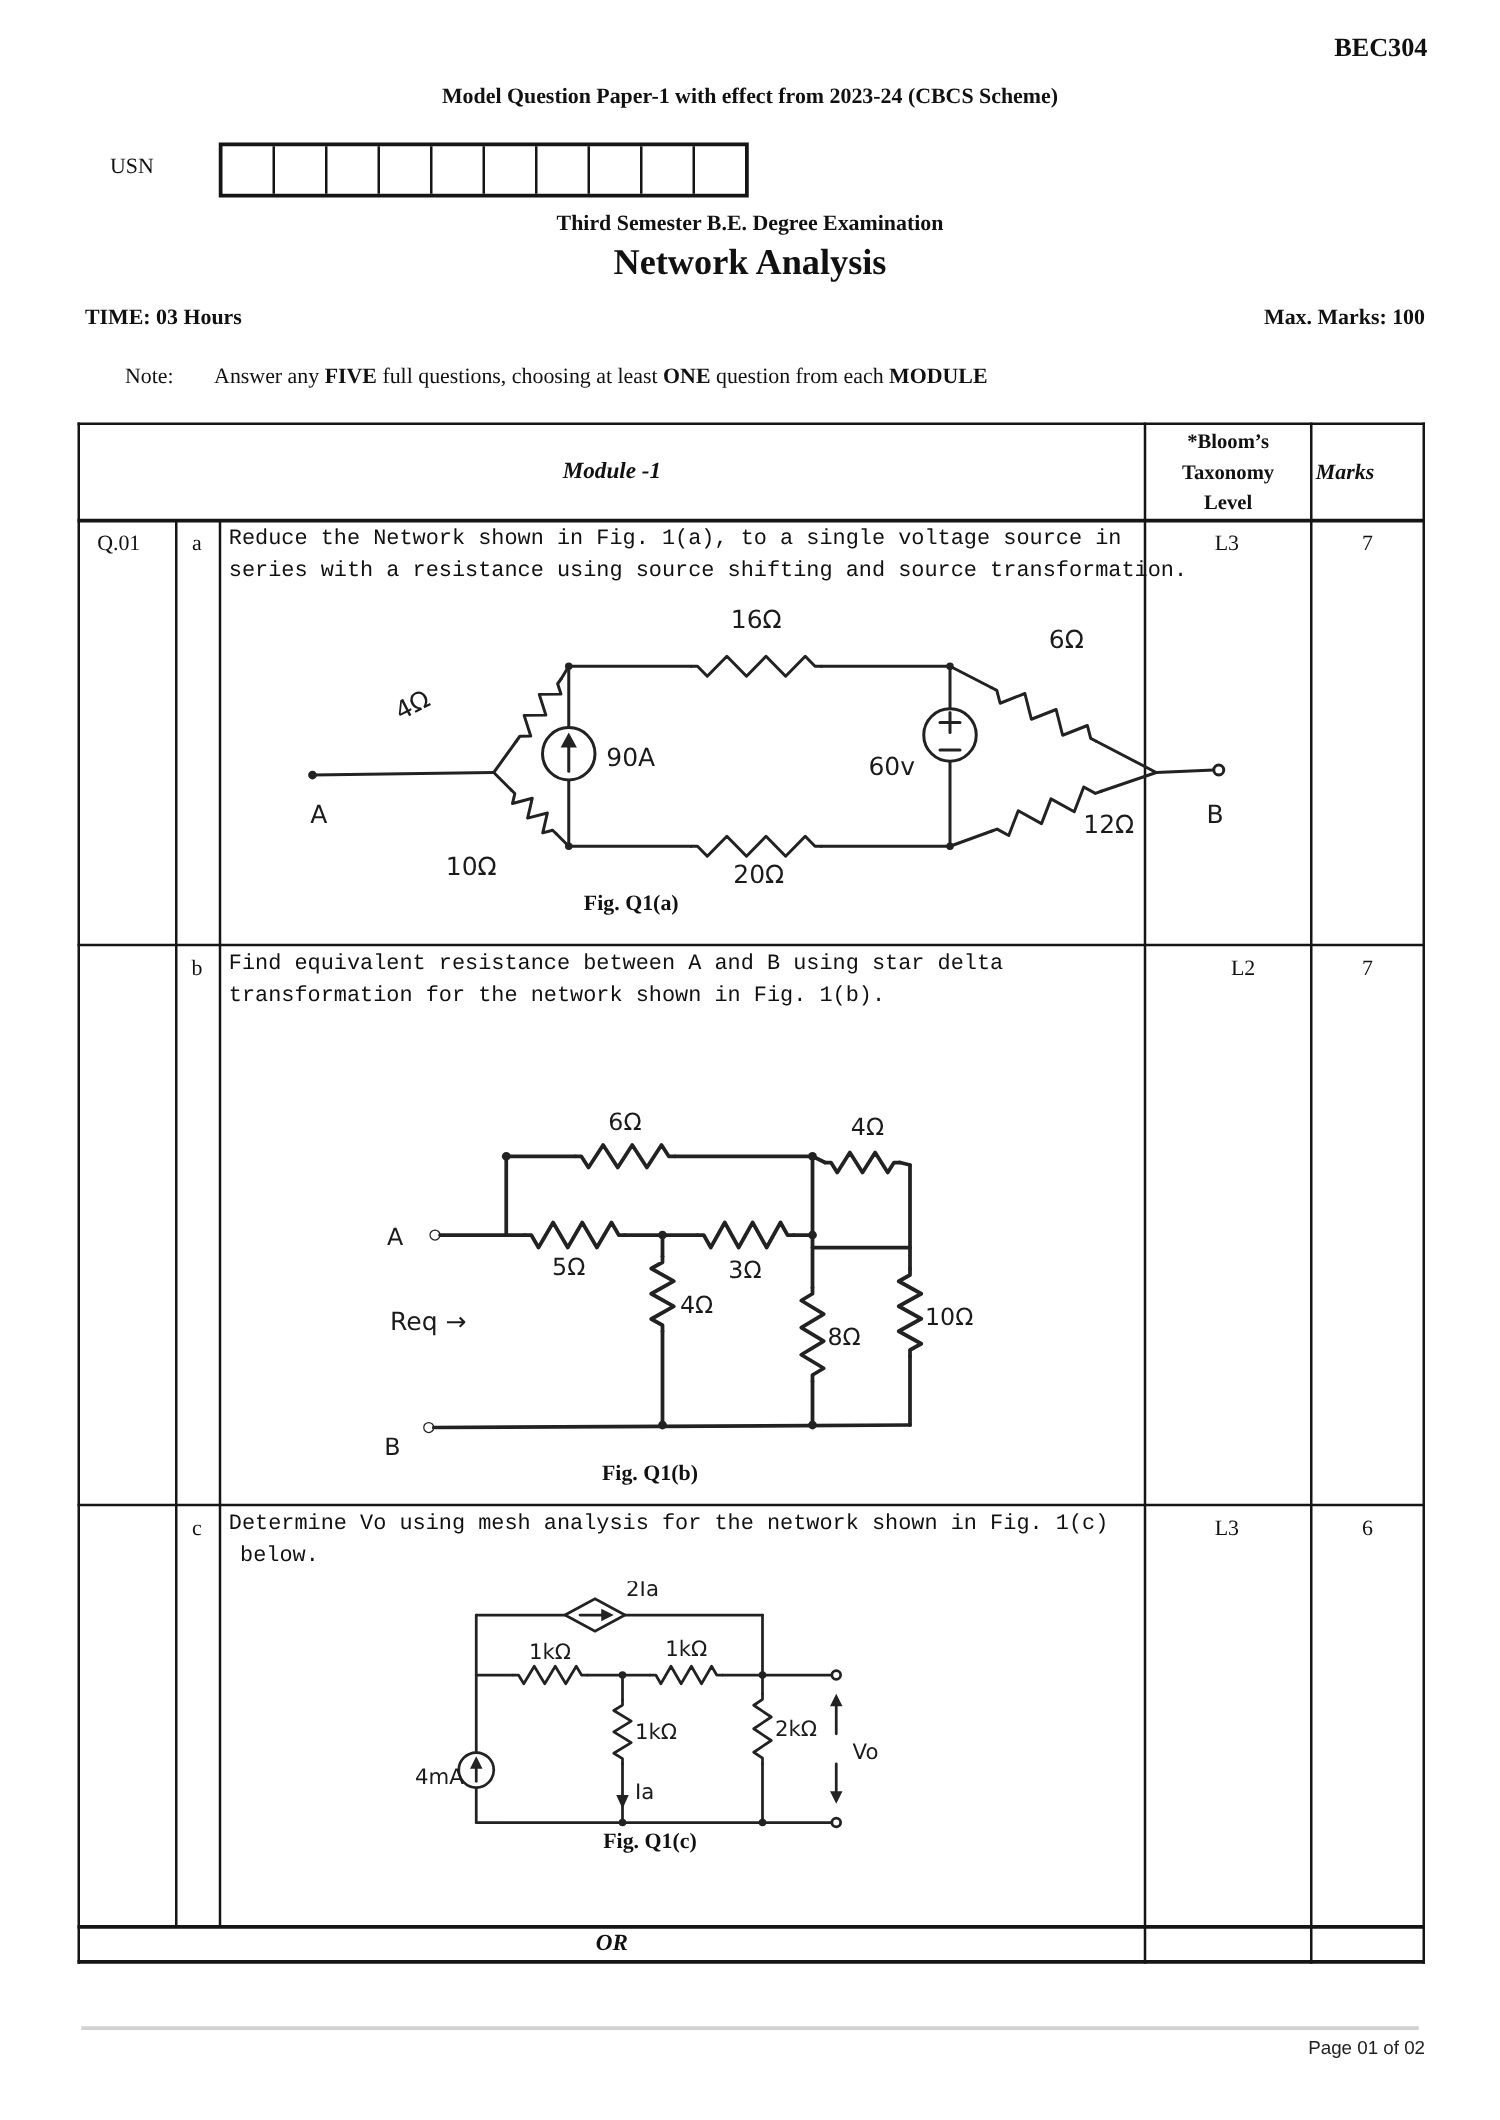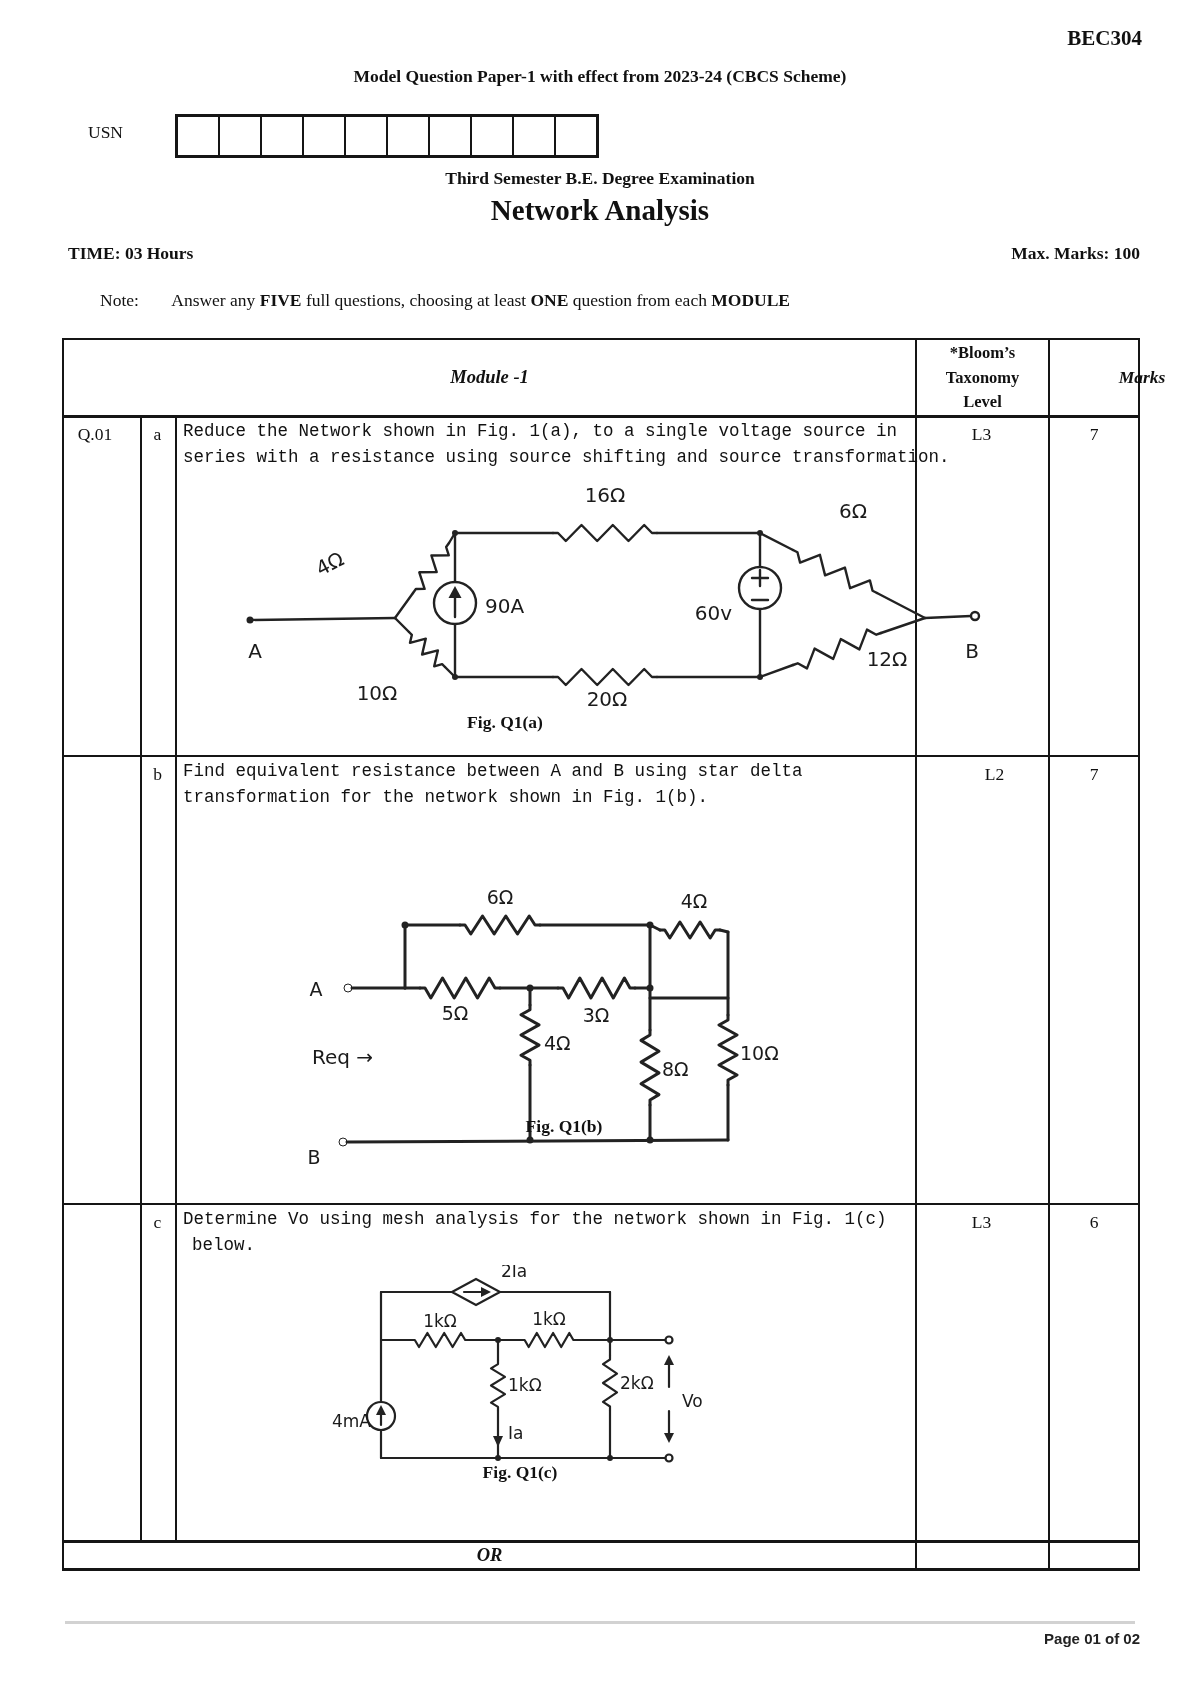--- a/index.html
+++ b/index.html
@@ -24,21 +24,21 @@
   .figb line,.figb path{stroke-width:3px;}
   .figc line,.figc path{stroke-width:2.2px;}
   .fig .sym{fill:#fff;stroke:#222;}
   .fig .dot{fill:#222;stroke:none;}
   .fig .arr{fill:#222;stroke:none;}
   .fig text{font-family:"DejaVu Sans",sans-serif;fill:#1b1b1b;stroke:none;}
   .figa text{font-size:20px;}
   .figb text{font-size:19px;}
   .figc text{font-size:17px;}
   .footer-page{position:absolute;right:60px;top:1630px;font-family:"Liberation Sans",sans-serif;
-               font-weight:bold;font-size:15px;color:#222;}
+               font-weight:normal;font-size:15px;color:#222;}
 </style>
 </head>
 <body>
 
 <div class="page">
 
   <div class="abs b" style="right:58px;top:26px;font-size:21px;">BEC304</div>
   <div class="abs ctr b" style="top:66px;font-size:17.5px;">Model Question Paper-1 with effect from 2023-24 (CBCS Scheme)</div>
 
   <div class="abs" style="left:88px;top:122px;font-size:17.5px;">USN</div>
@@ -78,21 +78,21 @@
   <div class="line" style="left:175px;top:417px;width:2px;height:1123px;"></div>
   <div class="line" style="left:915px;top:338px;width:2px;height:1233px;"></div>
   <div class="line" style="left:1048px;top:338px;width:2px;height:1233px;"></div>
 
   <div class="cellc flexc b" style="left:64px;top:340px;width:851px;height:75px;font-size:18.5px;">Module -1</div>
   <div class="cellc b" style="left:917px;top:341px;width:131px;font-size:16.5px;line-height:24.5px;border-radius:32px;">
     <div>*Bloom’s</div>
     <div>Taxonomy</div>
     <div>Level</div>
   </div>
-  <div class="cellc flexc b" style="left:1108px;top:340px;width:68px;height:75px;font-size:17.5px;">Marks</div>
+  <div class="cellc flexc b" style="left:1042px;top:340px;width:68px;height:75px;font-size:17.5px;">Marks</div>
 
   <div class="cellc" style="left:62px;top:424px;width:66px;font-size:17.5px;">Q.01</div>
   <div class="cellc" style="left:140px;top:424px;width:35px;font-size:17.5px;">a</div>
   <div class="qtext" style="left:183px;top:421px;">Reduce the Network shown in Fig. 1(a), to a single voltage source in</div>
   <div class="qtext" style="left:183px;top:447px;">series with a resistance using source shifting and source transformation.</div>
   <div class="cellc" style="left:915px;top:424px;width:133px;font-size:17.5px;">L3</div>
   <div class="cellc" style="left:1048px;top:424px;width:92px;font-size:17.5px;">7</div>
 
   <svg class="fig figa" style="left:235px;top:468px;" width="750" height="245" viewBox="0 0 750 245">
     <g>
@@ -194,21 +194,21 @@
     <text x="394" y="28" text-anchor="middle">4Ω</text>
     <text x="155" y="140" text-anchor="middle">5Ω</text>
     <text x="296" y="142" text-anchor="middle">3Ω</text>
     <text x="244" y="170" text-anchor="start">4Ω</text>
     <text x="362" y="196" text-anchor="start">8Ω</text>
     <text x="440" y="180" text-anchor="start">10Ω</text>
     <text x="16" y="116" text-anchor="middle">A</text>
     <text x="14" y="284" text-anchor="middle">B</text>
     <text x="12" y="184" text-anchor="start" style="font-size:20px">Req →</text>
   </svg>
-  <div class="cap" style="left:175px;top:1116px;width:690px;padding-left:44px;">Fig. Q1(b)</div>
+  <div class="cap" style="left:175px;top:1168px;width:690px;">Fig. Q1(b)</div>
 
   <div class="cellc" style="left:140px;top:1212px;width:35px;font-size:17.5px;">c</div>
   <div class="qtext" style="left:183px;top:1209px;">Determine Vo using mesh analysis for the network shown in Fig. 1(c)</div>
   <div class="qtext" style="left:192px;top:1235px;">below.</div>
   <div class="cellc" style="left:915px;top:1212px;width:133px;font-size:17.5px;">L3</div>
   <div class="cellc" style="left:1048px;top:1212px;width:92px;font-size:17.5px;">6</div>
 
   <svg class="fig figc" style="left:330px;top:1265px;" width="420" height="200" viewBox="0 0 420 200">
     <g>
       <line x1="51" y1="27" x2="122" y2="27"></line>

